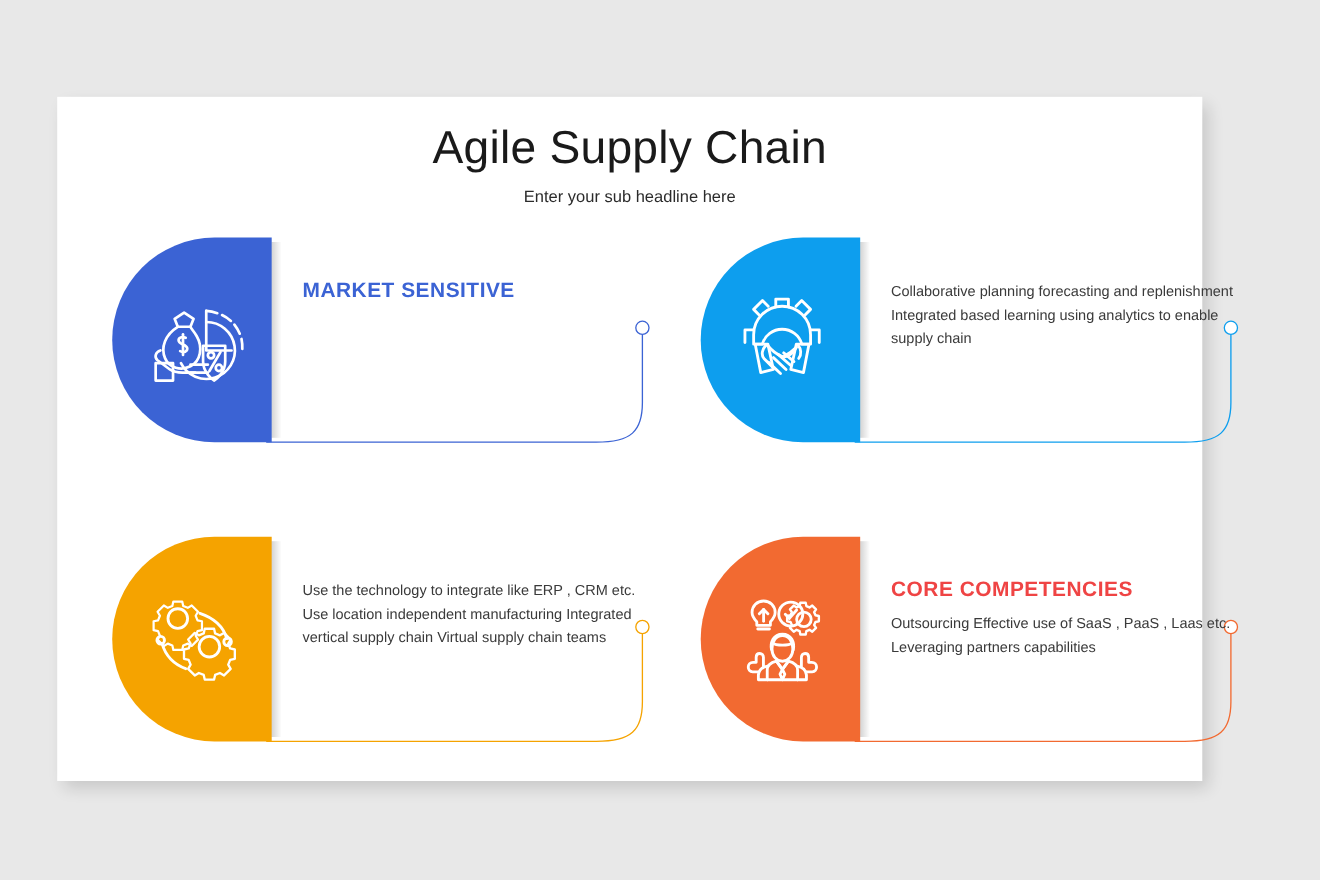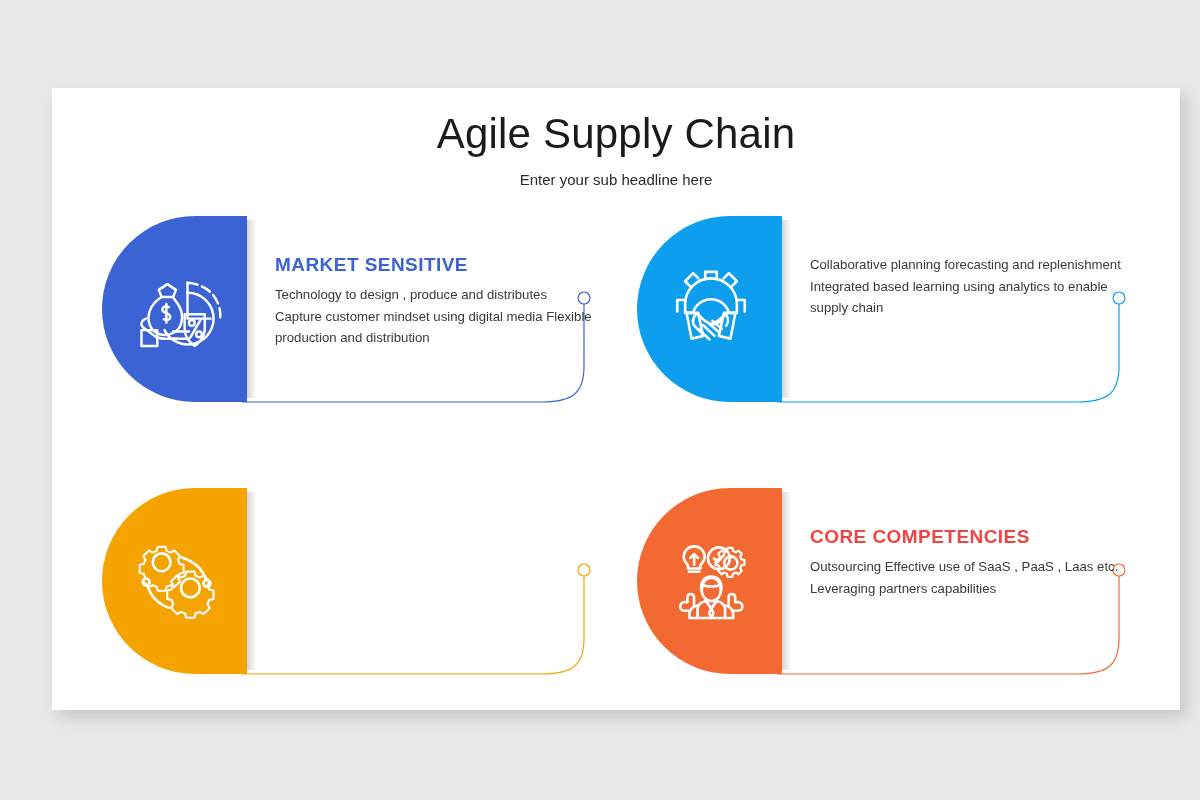--- a/index.html
+++ b/index.html
@@ -5,21 +5,21 @@
   * { box-sizing: border-box; margin: 0; padding: 0; }
   html, body {
     width: 1200px; height: 800px;
     background: #e8e8e8;
     font-family: "Liberation Sans", sans-serif;
     overflow: hidden;
   }
   #slide {
     position: absolute;
     left: 52px; top: 88px;
-    width: 1128px; height: 622px;
+    width: 1041px; height: 622px;
     background: #ffffff;
     box-shadow: 6px 7px 14px rgba(0,0,0,0.14);
   }
   
   #header { position: absolute; left: 0; top: 0; width: 100%; text-align: center; }
   #page-title {
     margin-top: 22px;
     font-size: 42px;
     font-weight: 400;
     color: #1a1a1a;
@@ -133,21 +133,20 @@
 
           <path d="M38 35 L52 35 L52 45 C52 52 46 56.5 45 57 C44 56.5 38 52 38 45 Z"></path>
           <circle cx="43" cy="41" r="2"></circle>
           <circle cx="48" cy="49" r="2"></circle>
           <path d="M49 39 L42 51"></path>
         </svg>
       </div>
     </div>
     <div class="card-text">
       <div class="card-heading" style="color:#3b63d4">MARKET SENSITIVE</div>
-      <div class="card-body">Technology to design , produce and distributes Capture customer mindset using digital media Flexible production and distribution</div>
     </div>
   </div>
 
   <div class="card r1 c2">
     <div class="connector">
       <svg width="360" height="250" viewBox="0 0 360 250" fill="none">
         <path d="M0 186 L300 186 C332 186 342 176 342 150 L342 88" stroke="#0d9eee" stroke-width="1.2" fill="none"></path>
         <circle cx="342" cy="82" r="6" stroke="#0d9eee" stroke-width="1.2" fill="#ffffff"></circle>
       </svg>
     </div>
@@ -228,20 +227,21 @@
           </g>
 
           <path d="M36 15 C45 18 51 24 53 31"></path>
           <circle cx="53.5" cy="33" r="2.4"></circle>
           <path d="M27 50 C19 47 14 41 12 34"></path>
           <circle cx="11.2" cy="32" r="2.4"></circle>
         </svg>
       </div>
     </div>
     <div class="card-text">
+      <div class="card-body">Use the technology to integrate like ERP , CRM etc. Use location independent manufacturing Integrated vertical supply chain Virtual supply chain teams</div>
     </div>
   </div>
 
   <div class="card r2 c2">
     <div class="connector">
       <svg width="360" height="250" viewBox="0 0 360 250" fill="none">
         <path d="M0 186 L300 186 C332 186 342 176 342 150 L342 88" stroke="#f26a31" stroke-width="1.2" fill="none"></path>
         <circle cx="342" cy="82" r="6" stroke="#f26a31" stroke-width="1.2" fill="#ffffff"></circle>
       </svg>
     </div>

